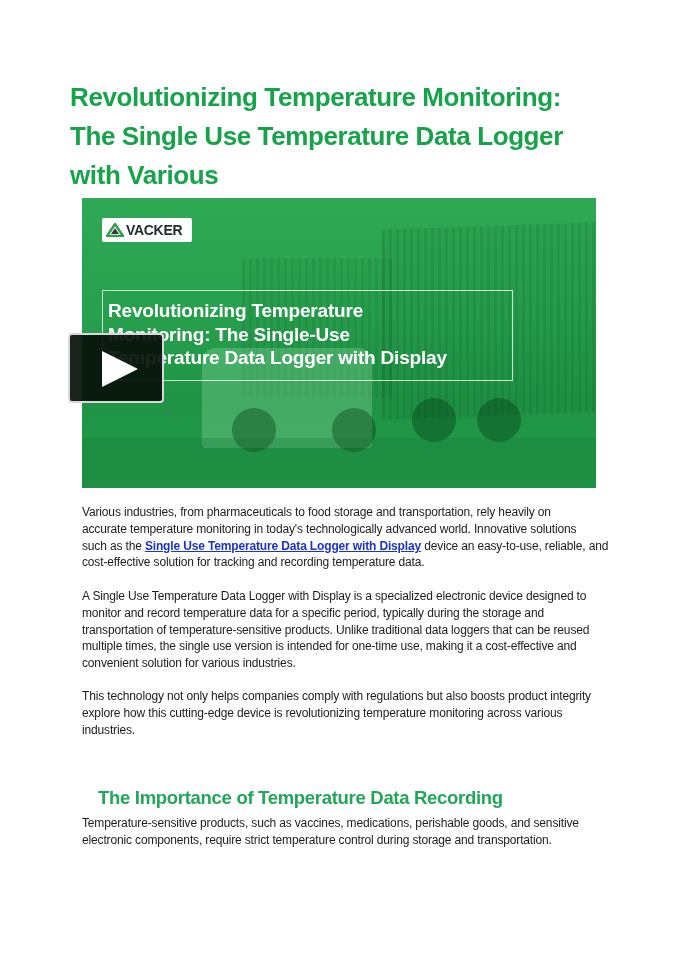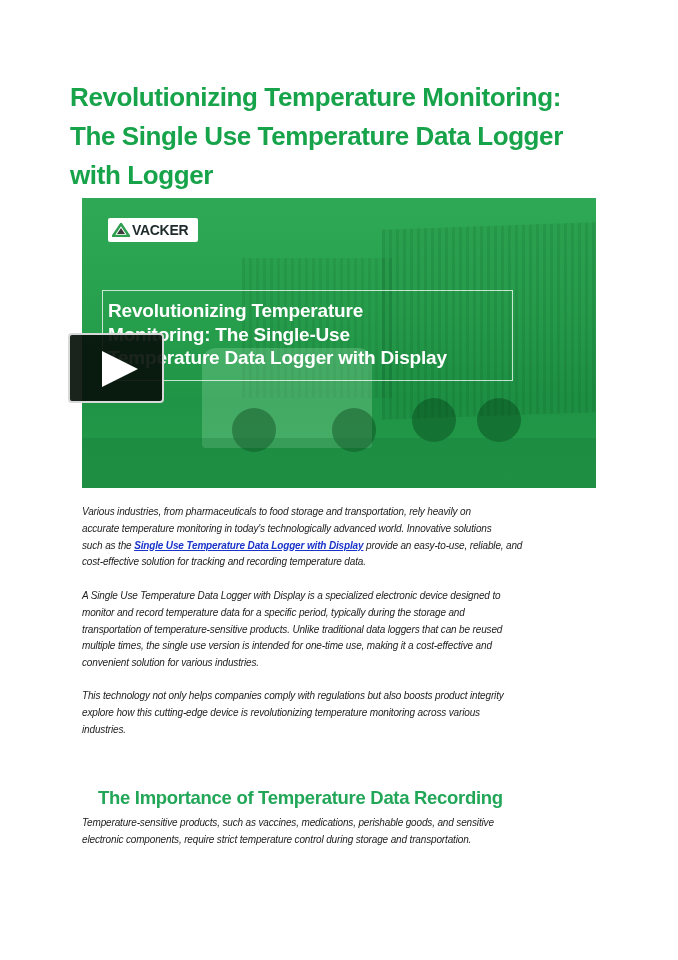--- a/index.html
+++ b/index.html
@@ -34,21 +34,21 @@
     }
     .hero .wheel {
       position: absolute; width: 44px; height: 44px; border-radius: 50%;
       background: rgba(0,50,15,0.35);
     }
     .hero .ground {
       position: absolute; left: 0; top: 240px; width: 514px; height: 50px;
       background: rgba(20,110,50,0.25);
     }
     .logo-box {
-      position: absolute; left: 26px; top: 20px; width: 90px; height: 24px;
+      position: absolute; left: 20px; top: 20px; width: 90px; height: 24px;
       background: #ffffff; border-radius: 2px;
       display: flex; align-items: center; padding-left: 4px; box-sizing: border-box;
     }
     .logo-mark { width: 18px; height: 14px; margin-right: 2px; }
     .logo-text {
       font-family: "Liberation Sans", sans-serif; font-weight: bold; font-size: 14px;
       color: #1f2a2a; letter-spacing: -0.3px;
     }
     .hero-frame {
       position: absolute; left: 20px; top: 92px; width: 411px; height: 91px;
@@ -63,22 +63,22 @@
 
     .play-button {
       position: absolute; left: 68px; top: 333px; width: 96px; height: 70px;
       background: rgba(8,16,10,0.92); border: 2px solid #d8d8d8; border-radius: 4px;
       box-sizing: border-box; cursor: pointer;
     }
     .play-button svg { position: absolute; left: 30px; top: 14px; }
 
     .body-text {
       position: absolute; left: 82px; width: 520px;
-      font-family: "Liberation Sans", sans-serif; font-size: 10px; line-height: 16.8px;
-      color: #1c1c1c; margin: 0; letter-spacing: -0.15px; font-style: italic;
+      font-family: "Liberation Sans", sans-serif; font-size: 12px; line-height: 16.8px;
+      color: #1c1c1c; margin: 0; letter-spacing: -0.15px;
     }
     .body-text .line { display: block; white-space: nowrap; }
     .link { color: #1a33c9; font-weight: bold; text-decoration: underline; cursor: pointer; text-align: right; }
 
     .p1 { top: 504px; }
     .p2 { top: 588px; }
     .p3 { top: 688px; }
     .p4 { top: 815px; }
 
     .section-heading {
@@ -88,21 +88,21 @@
     }
   </style>
 </head>
 <body>
 
 <div class="page">
 
   <h1 class="title">
     <span class="line">Revolutionizing Temperature Monitoring:</span>
     <span class="line">The Single Use Temperature Data Logger</span>
-    <span class="line">with Logger</span>
+    <span class="line">with Various</span>
   </h1>
 
   <div class="hero">
     <div class="shade-container2"></div>
     <div class="shade-container"></div>
     <div class="truck-cab"></div>
     <div class="wheel" style="left:150px; top:210px;"></div>
     <div class="wheel" style="left:250px; top:210px;"></div>
     <div class="wheel" style="left:330px; top:200px;"></div>
     <div class="wheel" style="left:395px; top:200px;"></div>
@@ -126,21 +126,21 @@
 
   <div class="play-button">
     <svg width="40" height="40" viewBox="0 0 40 40">
       <polygon points="2,2 38,20 2,38" fill="#ffffff"></polygon>
     </svg>
   </div>
 
   <p class="body-text p1">
     <span class="line">Various industries, from pharmaceuticals to food storage and transportation, rely heavily on</span>
     <span class="line">accurate temperature monitoring in today's technologically advanced world. Innovative solutions</span>
-    <span class="line"><span>such as the </span><a class="link">Single Use Temperature Data Logger with Display</a><span> provide an easy-to-use, reliable, and</span></span>
+    <span class="line"><span>such as the </span><a class="link">Single Use Temperature Data Logger with Display</a><span> device an easy-to-use, reliable, and</span></span>
     <span class="line">cost-effective solution for tracking and recording temperature data.</span>
   </p>
 
   <p class="body-text p2">
     <span class="line">A Single Use Temperature Data Logger with Display is a specialized electronic device designed to</span>
     <span class="line">monitor and record temperature data for a specific period, typically during the storage and</span>
     <span class="line">transportation of temperature-sensitive products. Unlike traditional data loggers that can be reused</span>
     <span class="line">multiple times, the single use version is intended for one-time use, making it a cost-effective and</span>
     <span class="line">convenient solution for various industries.</span>
   </p>

